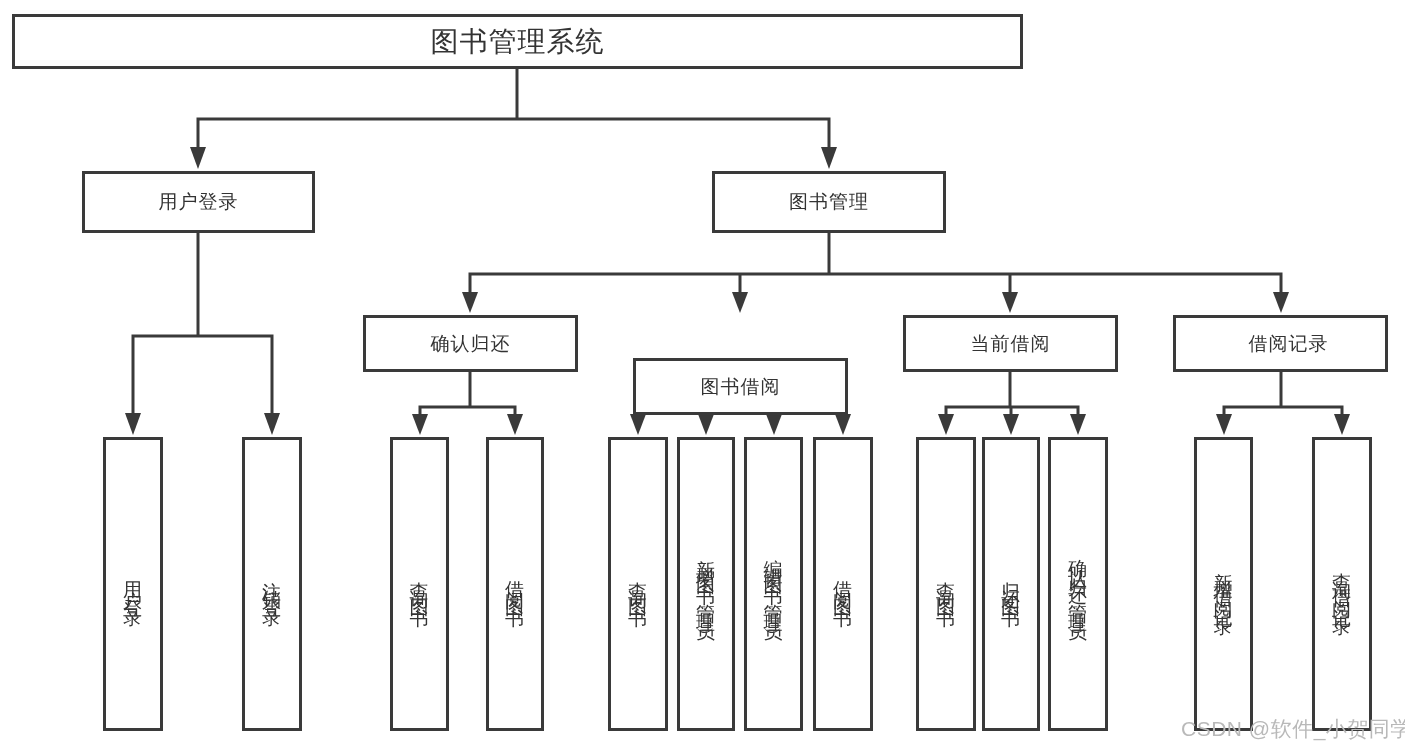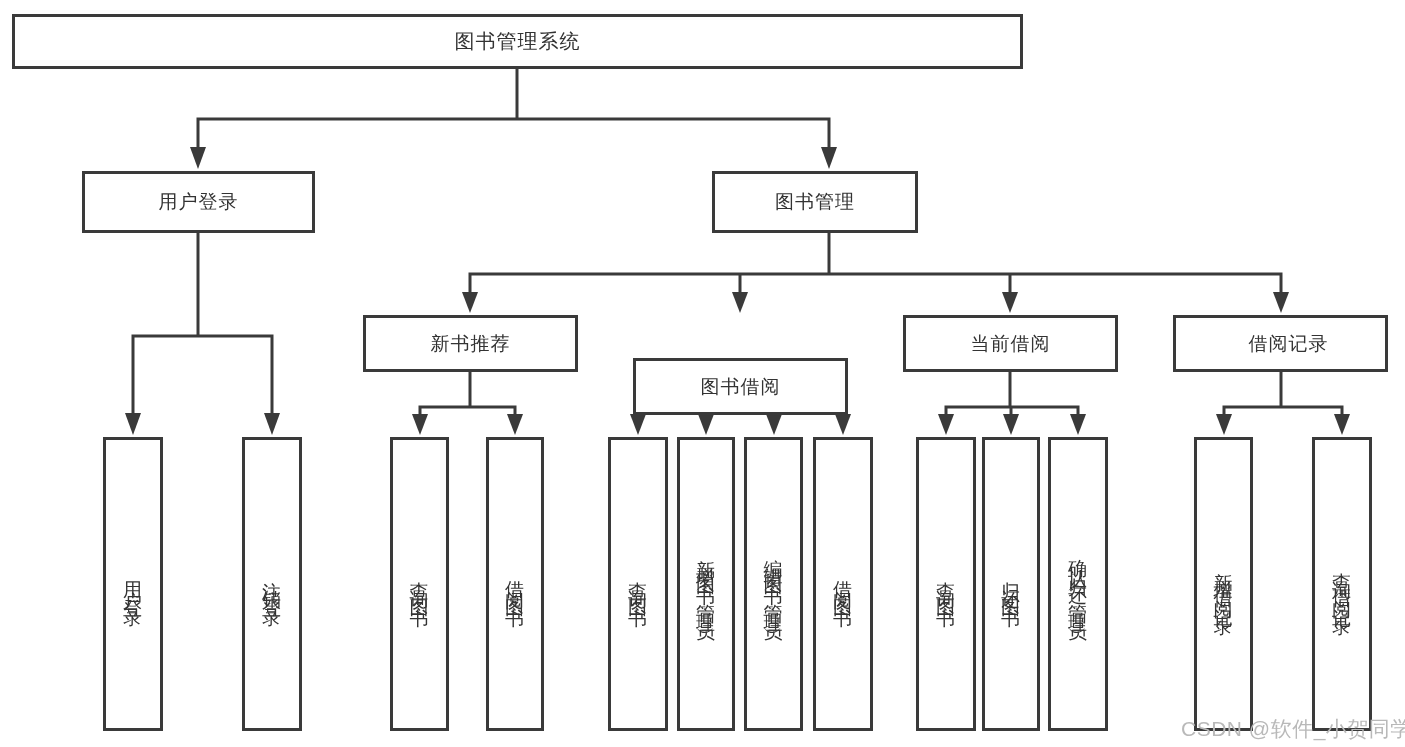--- a/index.html
+++ b/index.html
@@ -22,32 +22,32 @@
     box-sizing:border-box;
     border:3px solid var(--line);
     background:#fff;
     display:flex;align-items:center;justify-content:center;
     color:var(--text);
     font-size:19px;
     letter-spacing:1px;
     text-align:center;
     white-space:nowrap;
   }
-  .box.root{left:12px;top:14px;width:1011px;height:55px;font-size:20px;}
+  .box.root{left:12px;top:14px;width:1011px;height:55px;font-size:28px;}
   .box.h2{top:171px;height:62px;}
   .box.h3{top:315px;height:57px;width:215px;}
   .box.leaf{
     top:437px;height:294px;
     writing-mode:vertical-rl;
     letter-spacing:9px;
     font-size:19px;
     line-height:1;
   }
   #n-user-login{left:82px;width:233px;}
-  #n-book-mgmt{left:712px;width:206px;}
+  #n-book-mgmt{left:712px;width:234px;}
   #n-newbook{left:363px;}
   #n-bookborrow{left:633px;margin-top:43px;}
   #n-current{left:903px;}
   #n-records{left:1173px;padding-left:16px;}
   #v-login{left:103px;width:60px;}
   #v-logout{left:242px;width:60px;}
   #v-nb-query{left:390px;width:59px;}
   #v-nb-borrow{left:486px;width:58px;}
   #v-bb-query{left:608px;width:60px;}
   #v-bb-add{left:677px;width:58px;}
@@ -121,21 +121,21 @@
     <path class="ln" d="M1224 415 L1224 407 L1342 407 L1342 415"></path>
     <polygon class="ar" points="1216,414 1232,414 1224,435"></polygon>
     <polygon class="ar" points="1334,414 1350,414 1342,435"></polygon>
   </svg>
 
   <div class="box root">图书管理系统</div>
 
   <div class="box h2" id="n-user-login">用户登录</div>
   <div class="box h2" id="n-book-mgmt">图书管理</div>
 
-  <div class="box h3" id="n-newbook">新书推荐</div>
+  <div class="box h3" id="n-newbook">确认归还</div>
   <div class="box h3" id="n-bookborrow">图书借阅</div>
   <div class="box h3" id="n-current">当前借阅</div>
   <div class="box h3" id="n-records">借阅记录</div>
 
   <div class="box leaf" id="v-login">用户登录</div>
   <div class="box leaf" id="v-logout">注销登录</div>
 
   <div class="box leaf" id="v-nb-query">查询图书</div>
   <div class="box leaf" id="v-nb-borrow">借阅图书</div>
 

